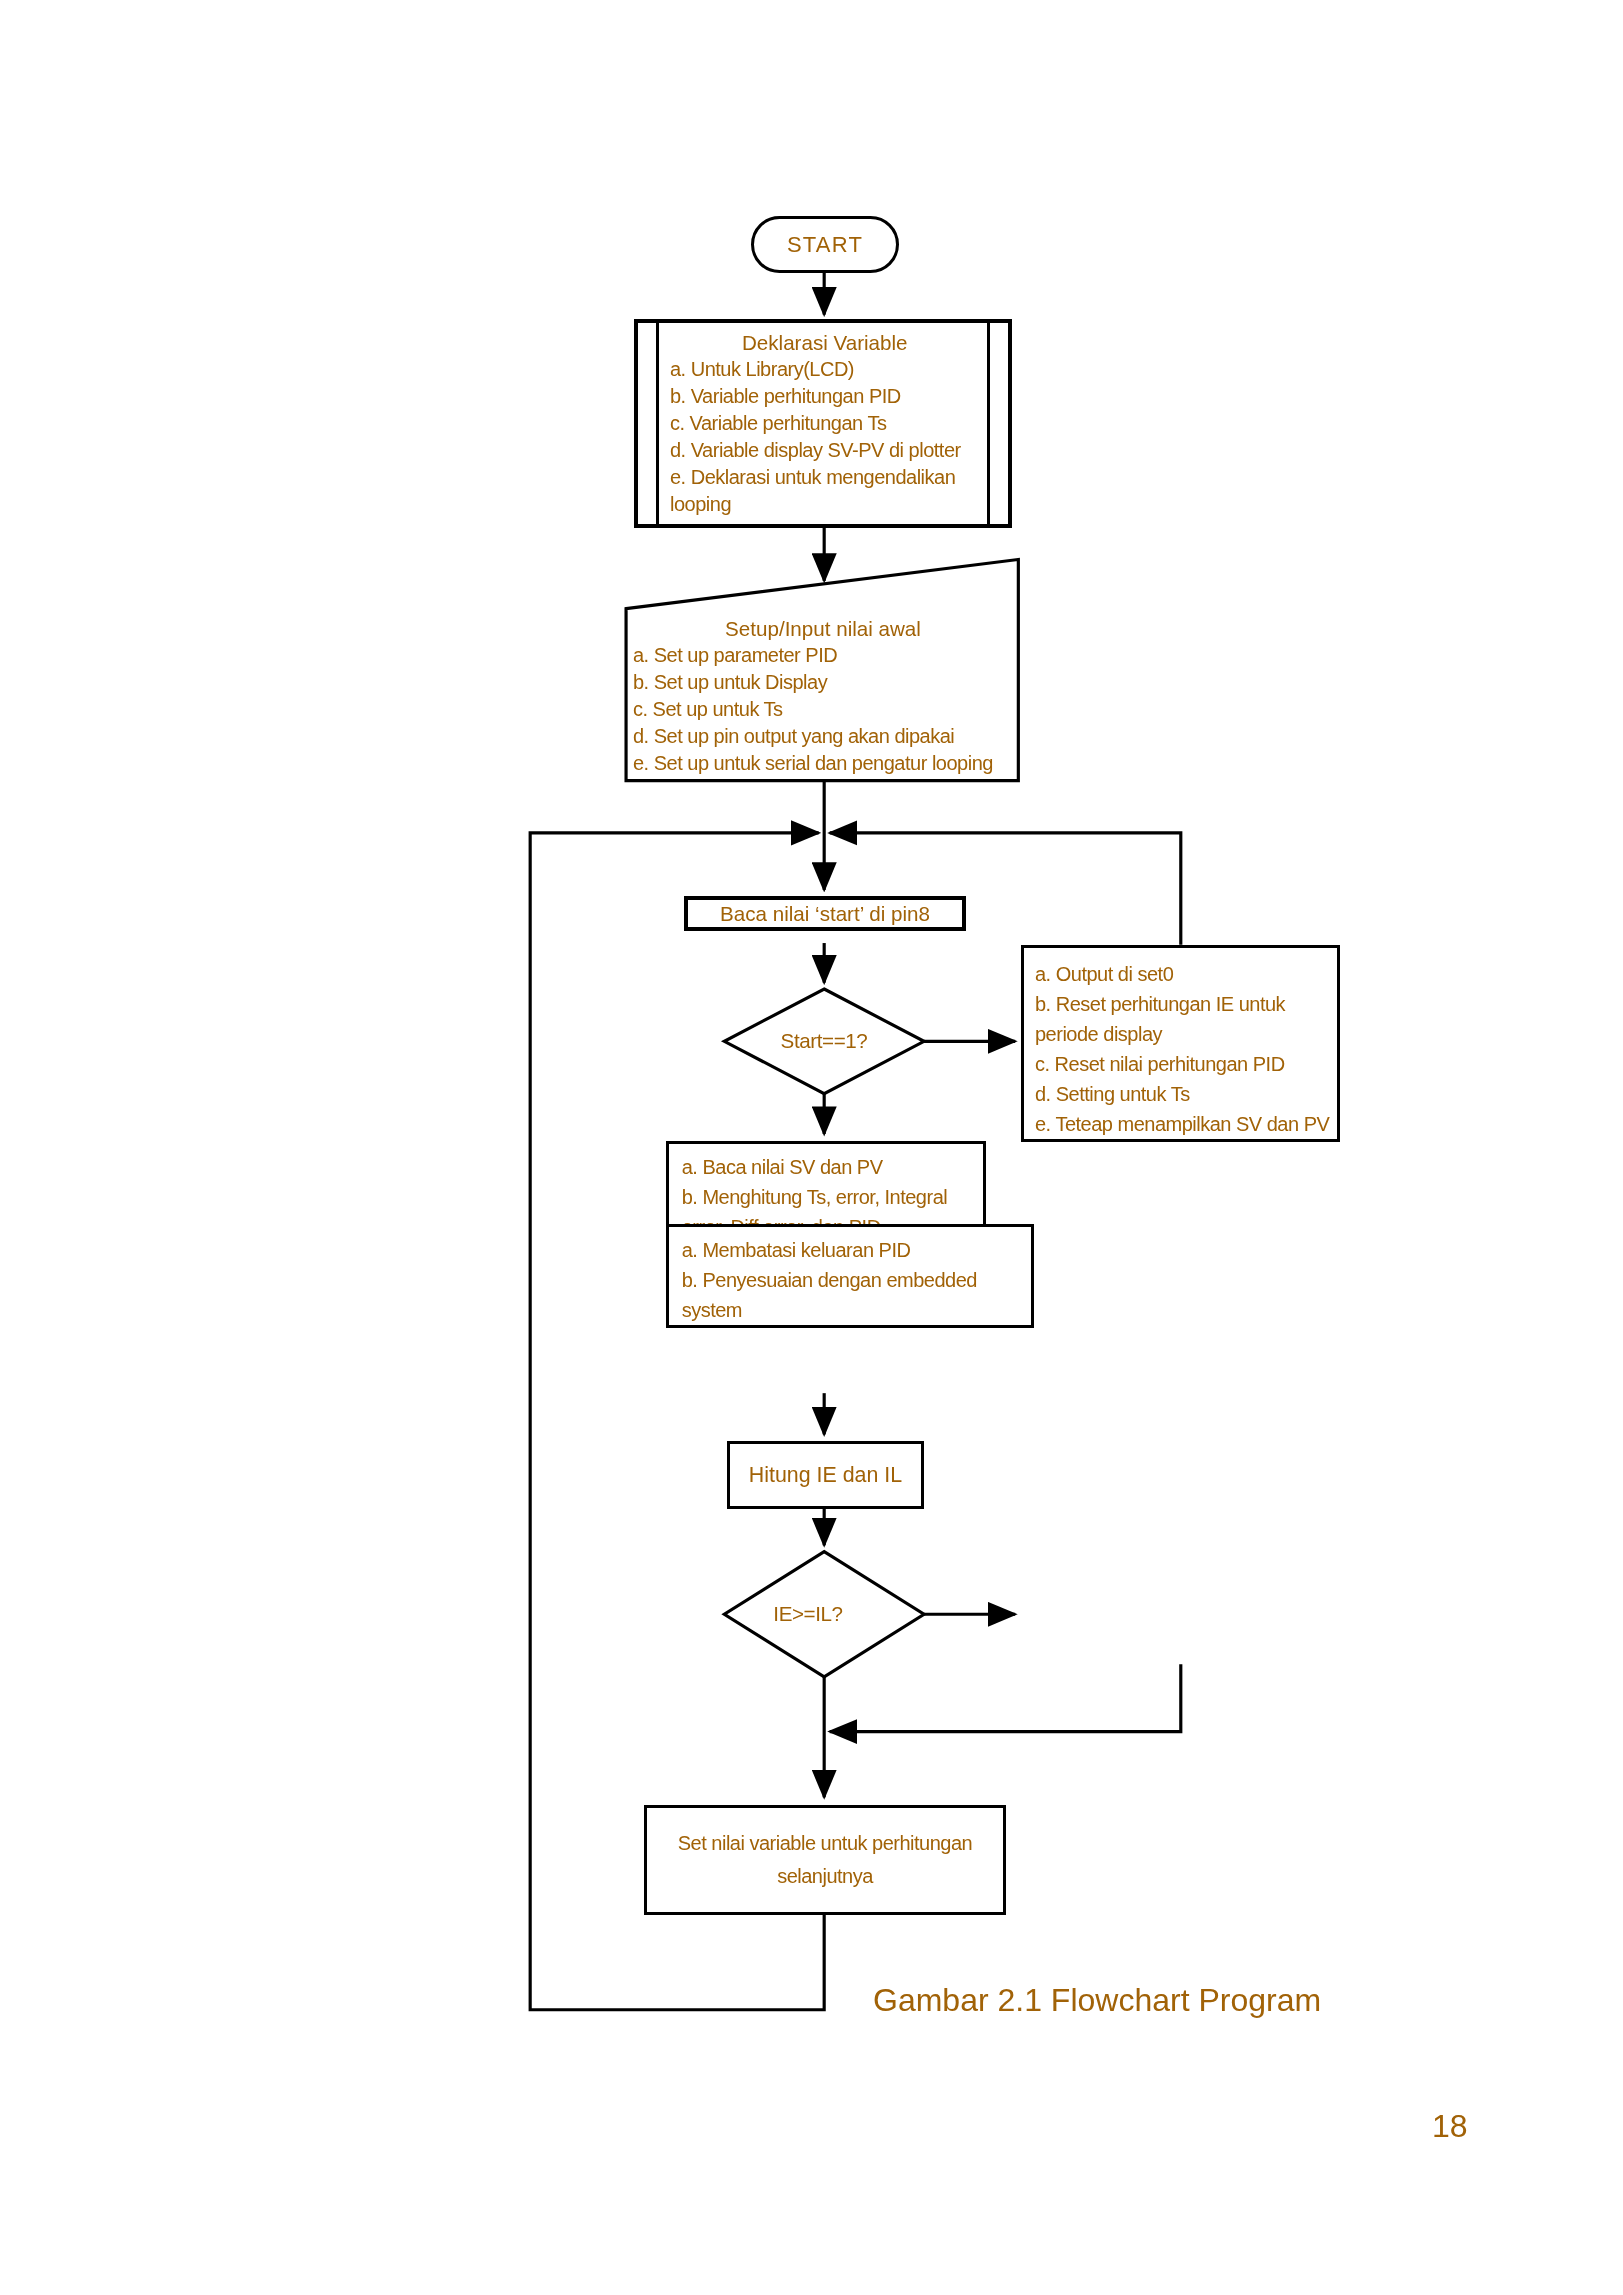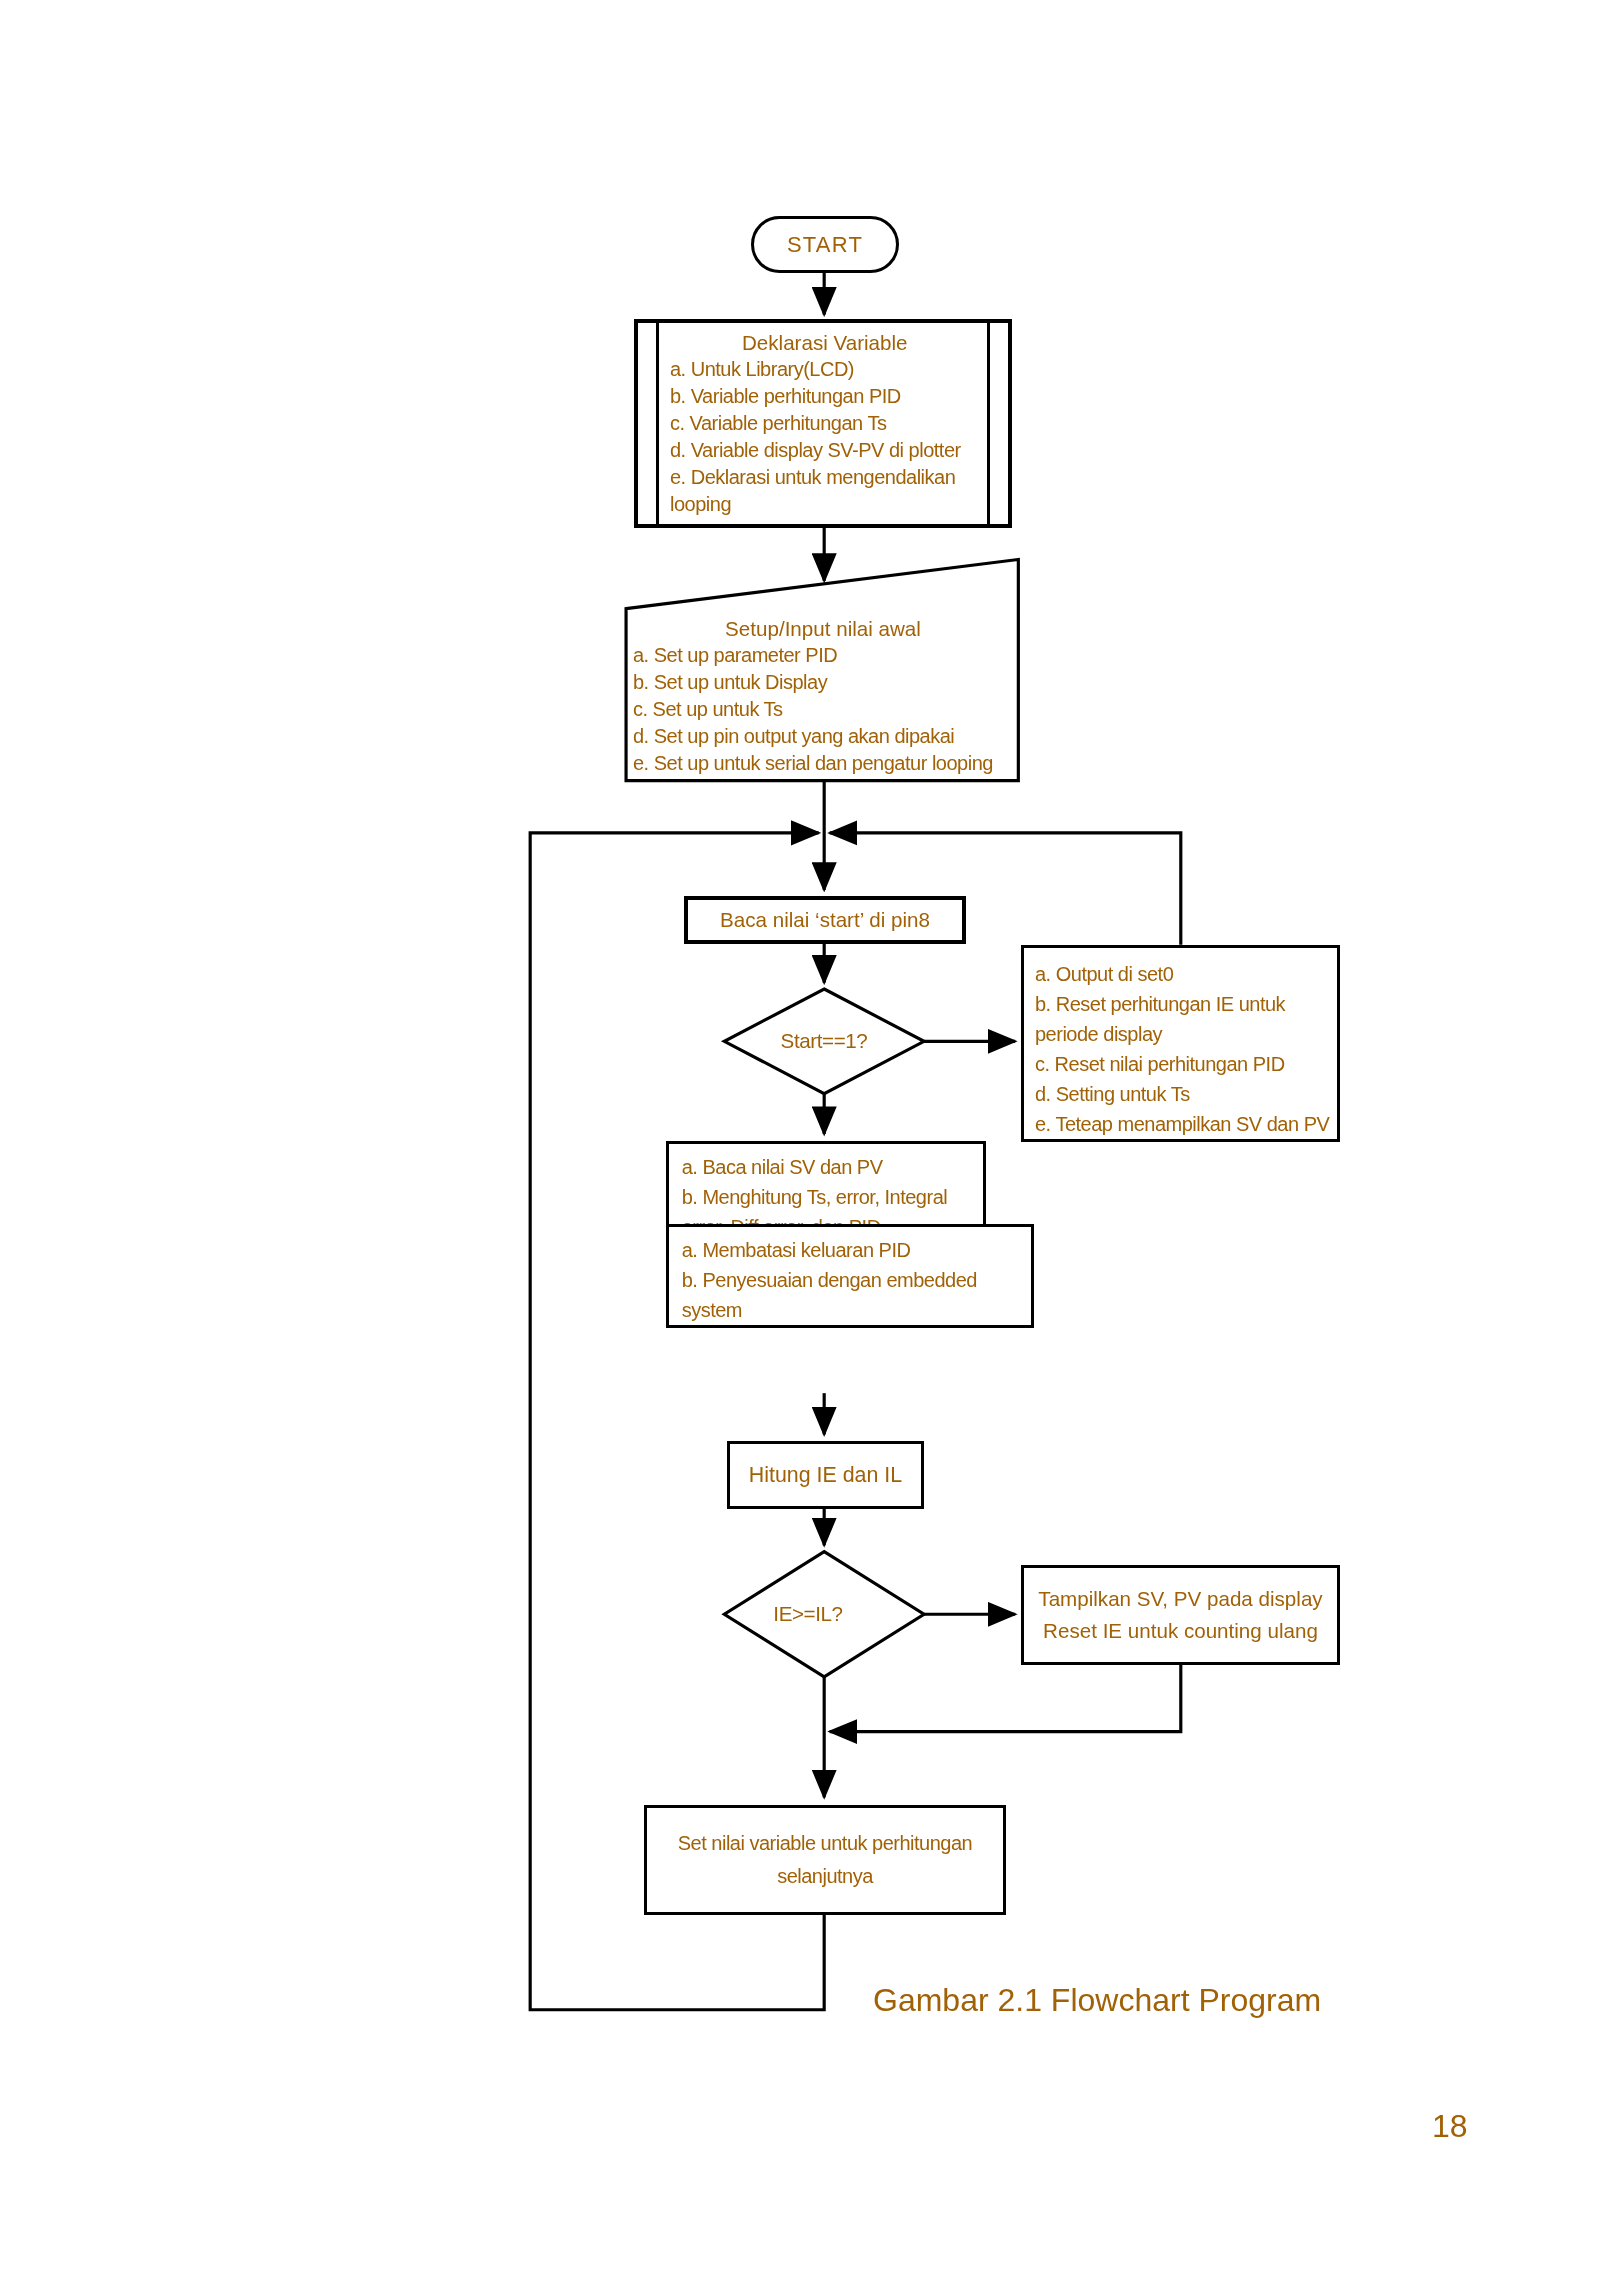--- a/index.html
+++ b/index.html
@@ -89,21 +89,21 @@
 
   <div class="overlay" style="left:633px;top:615px;width:380px;">
     <div class="boxtitle lh34">Setup/Input nilai awal</div>
     <div class="item lh34">a. Set up parameter PID</div>
     <div class="item lh34">b. Set up untuk Display</div>
     <div class="item lh34">c. Set up untuk Ts</div>
     <div class="item lh34">d. Set up pin output yang akan dipakai</div>
     <div class="item lh34">e. Set up untuk serial dan pengatur looping</div>
   </div>
 
-  <div class="box thick center" style="left:684px;top:896px;width:282px;height:48px;font-size:20.6px;">
+  <div class="box thick center" style="left:684px;top:896px;width:282px;height:35px;font-size:20.6px;">
     <span>Baca nilai ‘start’ di pin8</span>
   </div>
 
   <div class="overlay dlabel" style="left:724px;top:1029px;width:200px;">Start==1?</div>
 
   <div class="box" style="left:1021px;top:945px;width:319px;height:197px;">
     <div style="padding:11px 6.3px 0 11px;">
       <div class="item lh38">a. Output di set0</div>
       <div class="item lh38">b. Reset perhitungan IE untuk periode display</div>
       <div class="item lh38">c. Reset nilai perhitungan PID</div>
@@ -125,24 +125,20 @@
       <div class="item lh38">b. Penyesuaian dengan embedded system</div>
     </div>
   </div>
 
   <div class="box center" style="left:727px;top:1441px;width:197px;height:68px;font-size:21.4px;">
     <span>Hitung IE dan IL</span>
   </div>
 
   <div class="overlay dlabel" style="left:708px;top:1602px;width:200px;">IE&gt;=IL?</div>
 
-  <div class="box colcenter" style="left:1021px;top:1565px;width:319px;height:100px;font-size:20.6px;line-height:32px;">
-    <div>Tampilkan SV, PV pada display</div>
-    <div>Reset IE untuk counting ulang</div>
-  </div>
 
   <div class="box colcenter" style="left:644px;top:1805px;width:362px;height:110px;">
     <div class="item" style="text-align:center;line-height:33px;padding:0 16px;">Set nilai variable untuk perhitungan selanjutnya</div>
   </div>
 
   <div class="caption serif" style="left:873px;top:1982px;">Gambar 2.1 Flowchart Program</div>
 
   <div class="pagenum serif" style="left:1432px;top:2108px;">18</div>
 
 </div>

